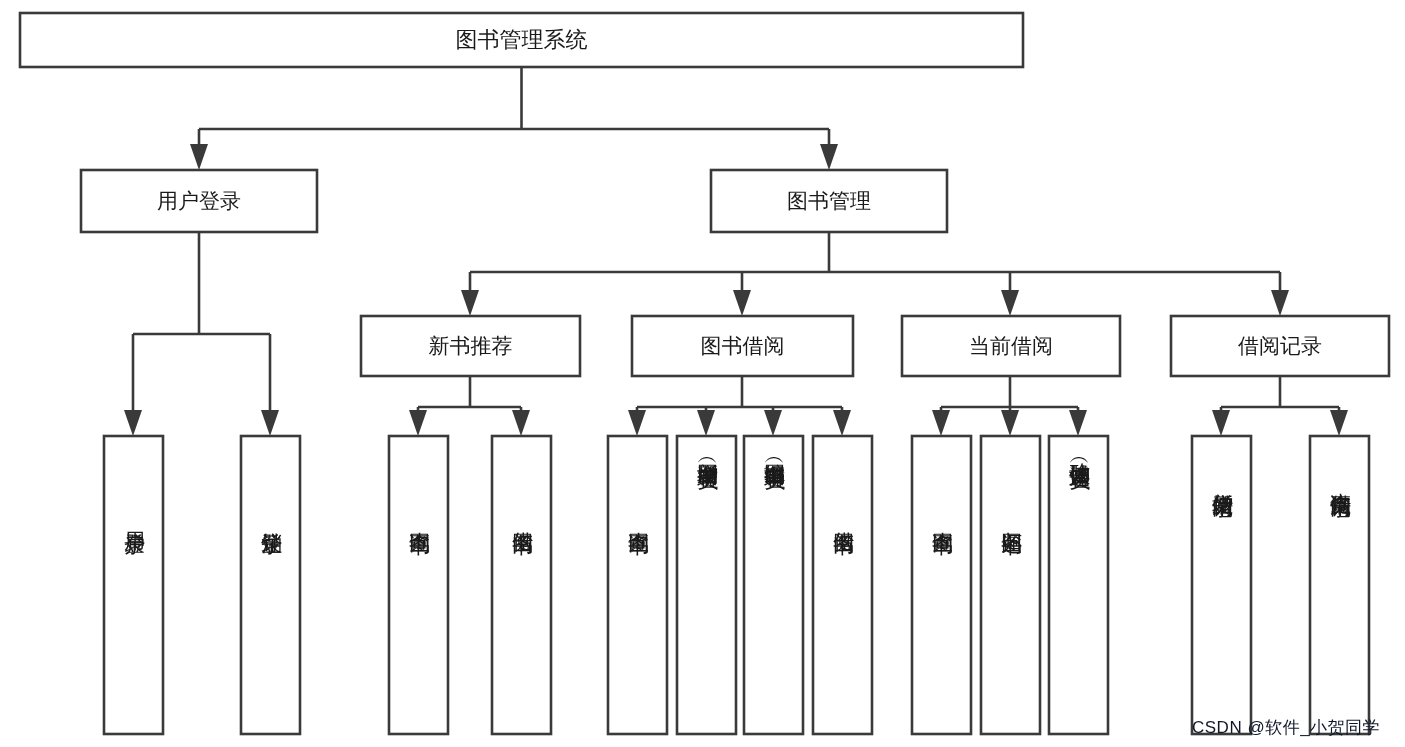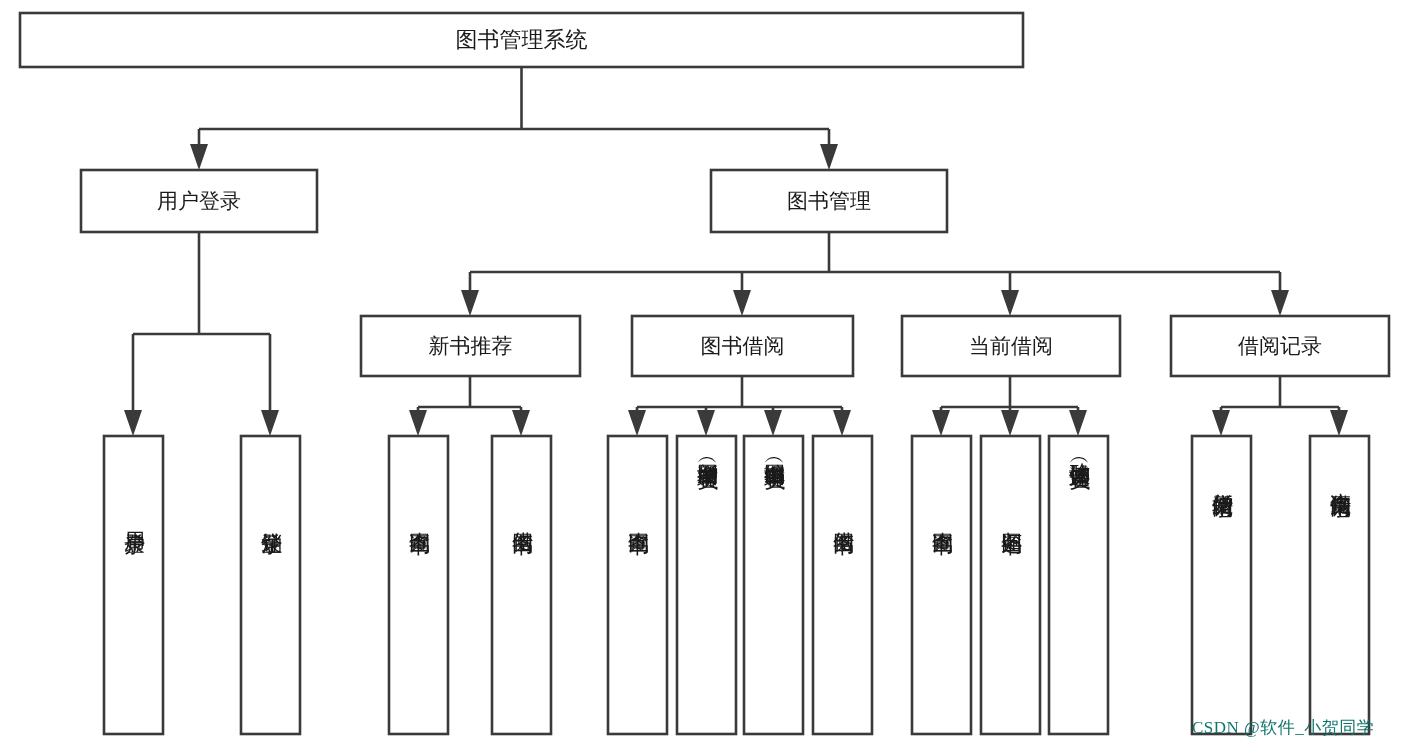--- a/index.html
+++ b/index.html
@@ -59,23 +59,23 @@
     font-size: 21px;
     line-height: 1.04;
     color: #1a1a1a;
     letter-spacing: 1px;
     text-align: start;
     white-space: nowrap;
     pointer-events: none;
   }
   .watermark {
     position: absolute;
-    font-family: Liberation Serif, serif;
+    font-family: Liberation Sans, sans-serif;
     font-size: 17px;
-    color: #0f766e;
+    color: #0f172a;
     white-space: nowrap;
     letter-spacing: 0.5px;
   }
 </style>
 </head>
 <body>
 
 <div id="diagram-root">
 
   <svg class="diagram-canvas" viewBox="0 0 1405 747">

